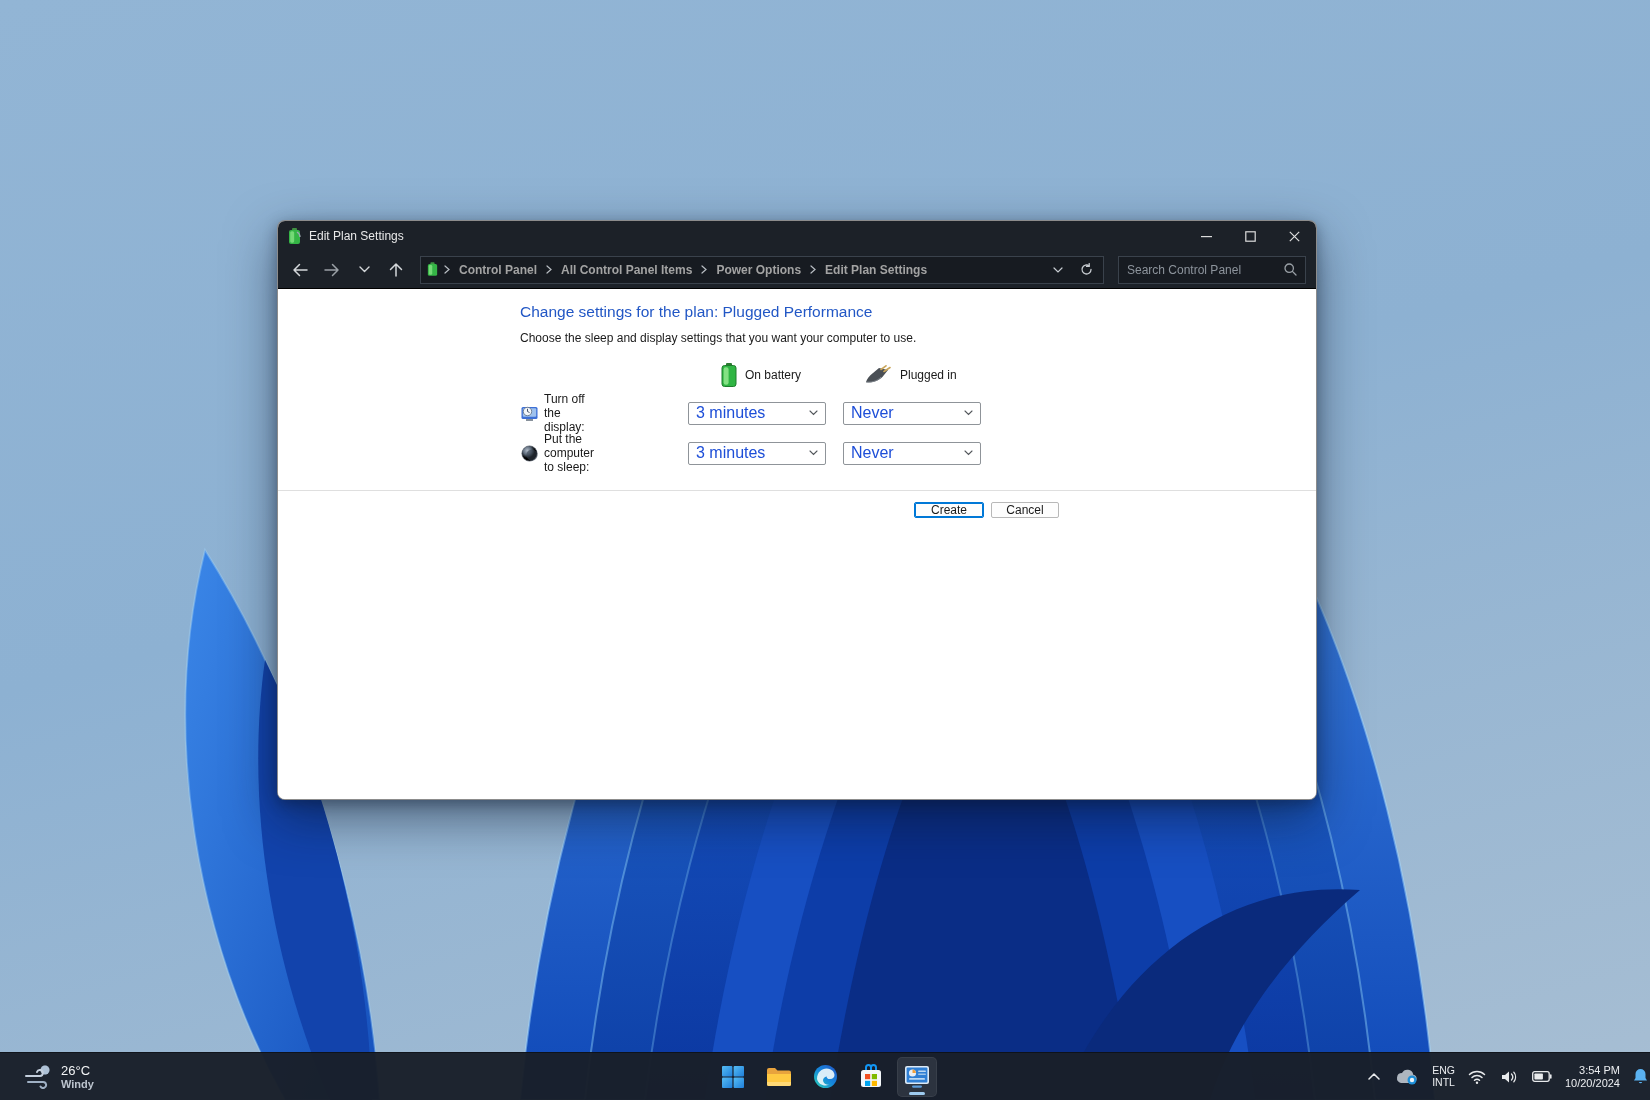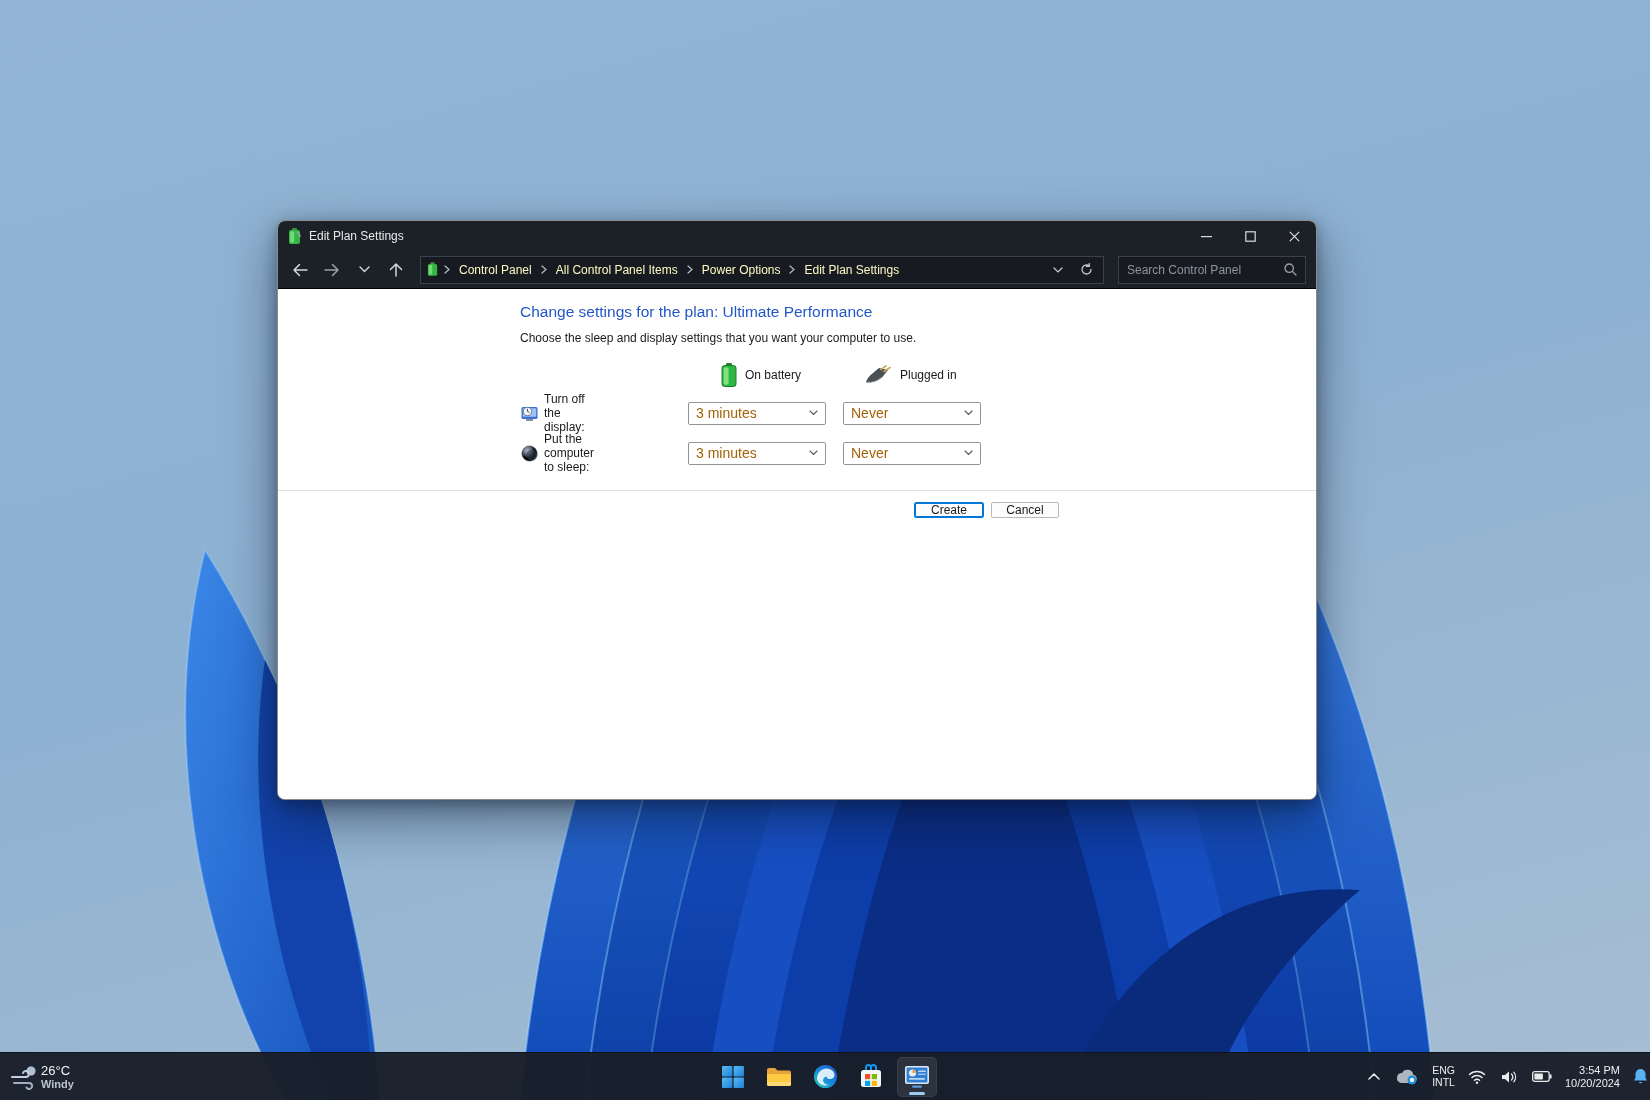--- a/index.html
+++ b/index.html
@@ -30,21 +30,21 @@
   .winbtn { width:44px; height:30px; display:flex; align-items:center; justify-content:center;
             background:transparent; border:none; cursor:pointer; }
   .winbtn svg { display:block; }
 
   .toolbar { height:38px; background:#1c2128; display:flex; align-items:center; gap:4px;
              padding:0 10px 0 8px; border-bottom:1px solid #000; }
   .navbtn { width:28px; height:28px; border:none; background:transparent; display:flex;
             align-items:center; justify-content:center; border-radius:4px; cursor:pointer; }
   .field { background:#171b21; border:1px solid #3a424c; height:28px; display:flex; align-items:center; }
   .addressbar { flex:1; margin-left:6px; padding:0 6px; gap:6px; min-width:0; }
-  .crumb { color:#fef9c3; font-size:12px; white-space:nowrap; padding:2px 3px; cursor:default; }
+  .crumb { color:#a3a3a3; font-size:12px; white-space:nowrap; padding:2px 3px; cursor:default;font-weight:bold; }
   .addr-spacer { flex:1; }
   .searchbox { width:188px; margin-left:10px; padding:0 8px; }
   .searchbox input { flex:1; background:transparent; border:none; outline:none; color:#cfd3d8;
                      font-size:12px; font-family:"Liberation Sans",sans-serif; }
   .searchbox input::placeholder { color:#8d949c; }
 
   .content { position:relative; background:#fff; height:511px; }
   .heading { position:absolute; left:242px; top:14px; font-size:15.5px; font-weight:normal;
              color:#2257c5; }
   .subheading { position:absolute; left:242px; top:42px; font-size:12px; color:#1a1a1a; }
@@ -52,36 +52,36 @@
   .colhead { position:absolute; top:73px; height:26px; display:flex; align-items:center; gap:8px; }
   .colhead span { font-size:12px; color:#1a1a1a; }
   #col-battery { left:443px; }
   #col-plugged { left:586px; }
 
   .setting-row { position:absolute; height:24px; display:flex; align-items:center; }
   .row-icon { position:absolute; left:243px; width:17px; height:17px; }
   .row-label { position:absolute; left:266px; font-size:12px; color:#1a1a1a; }
   .dropdown { position:absolute; width:138px; height:23px; background:#fff; border:1px solid #8f9499;
               border-radius:2px; display:flex; align-items:center; padding:0 7px; cursor:default; }
-  .dropdown .dd-val { flex:1; font-size:14px; color:#a16207; }
+  .dropdown .dd-val { flex:1; font-size:16px; color:#1d4ed8; }
   .dd-a { left:410px; } .dd-b { left:565px; }
 
   .separator { position:absolute; left:0; top:201px; width:100%; border-top:1px solid #dfdfdf; }
 
   .btn { position:absolute; top:213px; height:16px; font-size:12px; color:#1a1a1a;
          background:#fdfdfd; border:1px solid #b8b8b8; border-radius:2px; cursor:pointer;
          font-family:"Liberation Sans",sans-serif; }
   .btn-create { left:636px; width:70px; border-color:#0078d7; box-shadow:0 0 0 1px #0078d7 inset; }
   .btn-cancel { left:713px; width:68px; }
 
   
   .taskbar { position:absolute; left:0; bottom:0; width:1650px; height:48px; z-index:20;
              background:rgba(25,31,41,.97); display:flex; align-items:center;
              border-top:1px solid rgba(0,0,0,.4); }
-  .weather { display:flex; align-items:center; gap:3px; padding-left:10px; width:220px; cursor:pointer; }
+  .weather { display:flex; gap:9px; padding-left:24px; width:220px; cursor:pointer; }
   .weather .w-temp { color:#f2f4f6; font-size:13px; line-height:15px; }
   .weather .w-cond { color:#bcc4ce; font-size:11px; line-height:13px;font-weight:bold; }
   .tb-center { position:absolute; left:50%; transform:translateX(-50%); display:flex; gap:6px; }
   .tb-icon { width:40px; height:40px; border-radius:5px; display:flex; align-items:center;
              justify-content:center; position:relative; background:transparent; border:none; cursor:pointer; }
   .tb-icon.active { background:rgba(255,255,255,.09); box-shadow:0 0 0 1px rgba(255,255,255,.06) inset; }
   .tb-icon.active::after { content:""; position:absolute; bottom:2px; left:50%; transform:translateX(-50%);
              width:16px; height:3px; border-radius:2px; background:#9ecbf0; }
   .tray { margin-left:auto; display:flex; align-items:center; gap:11px; }
   .tray-btn { background:transparent; border:none; display:flex; align-items:center;
@@ -214,21 +214,21 @@
       <div class="field searchbox">
         <input type="text" placeholder="Search Control Panel" style="">
         <svg width="13" height="13" viewBox="0 0 13 13">
           <circle cx="5.2" cy="5.2" r="4.2" stroke="#9aa0a6" stroke-width="1.3" fill="none"></circle>
           <path d="M8.4 8.4 L12 12" stroke="#9aa0a6" stroke-width="1.3" stroke-linecap="round"></path>
           </svg>
       </div>
     </div>
 
     <div class="content">
-      <h1 class="heading">Change settings for the plan: Ultimate Performance</h1>
+      <h1 class="heading">Change settings for the plan: Plugged Performance</h1>
       <p class="subheading">Choose the sleep and display settings that you want your computer to use.</p>
 
       <div class="colhead" id="col-battery">
         <svg width="16" height="24" viewBox="0 0 16 24">
           <rect x="5" y="0" width="6" height="3" rx="1" fill="#2d7a33"></rect>
           <rect x="1" y="2.5" width="14" height="21" rx="2.5" fill="#2fb543"></rect>
           <rect x="2.6" y="4.2" width="5" height="17.5" rx="2.2" fill="#8ee68b" opacity="0.9"></rect>
           <rect x="1" y="2.5" width="14" height="21" rx="2.5" fill="none" stroke="#1e7d2c" stroke-width="1"></rect>
         </svg>
         <span>On battery</span>

